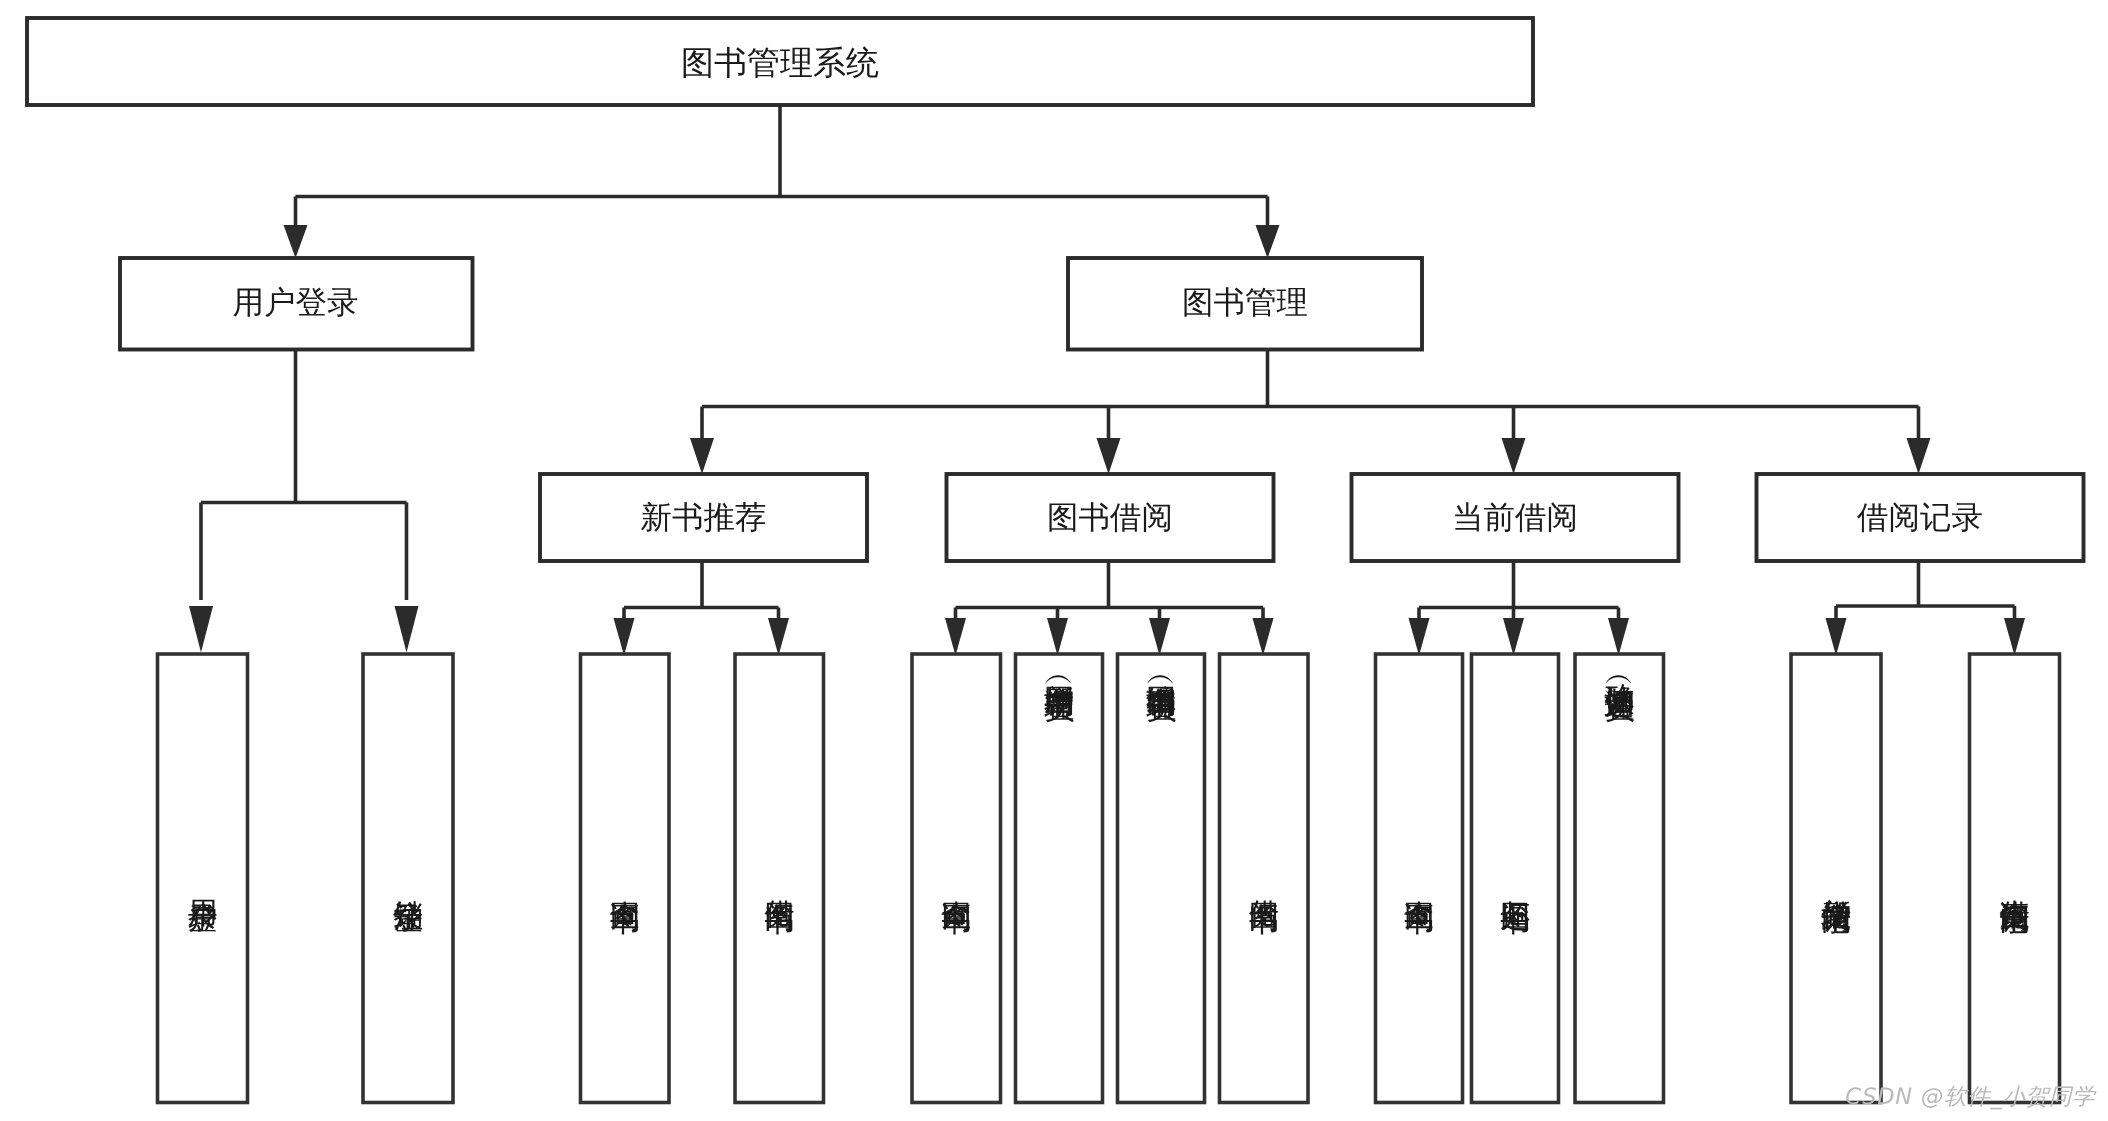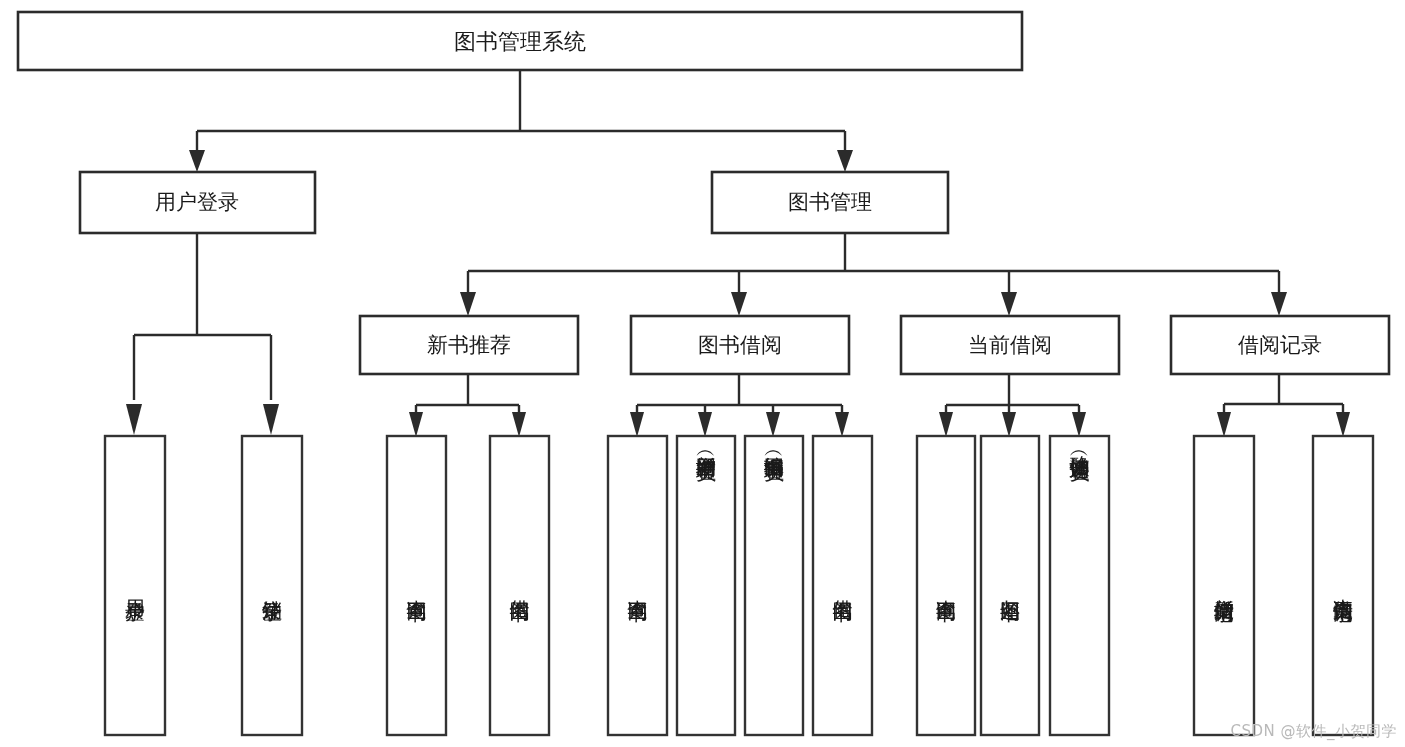--- a/index.html
+++ b/index.html
@@ -80,20 +80,21 @@
   .watermark {
     position: absolute;
     right: 8px;
     bottom: 6px;
     font-family: "DejaVu Sans", "Liberation Sans", sans-serif;
     font-size: 15px;
     color: #b9b9b9;
     letter-spacing: 0.5px;
     user-select: none;
     white-space: nowrap;
+    font-style: italic;
   }
 </style>
 </head>
 <body>
 
 <div id="diagram-root">
 
   <svg id="flow-svg" viewBox="0 0 1405 747" xmlns="http://www.w3.org/2000/svg">
 
     <g>

